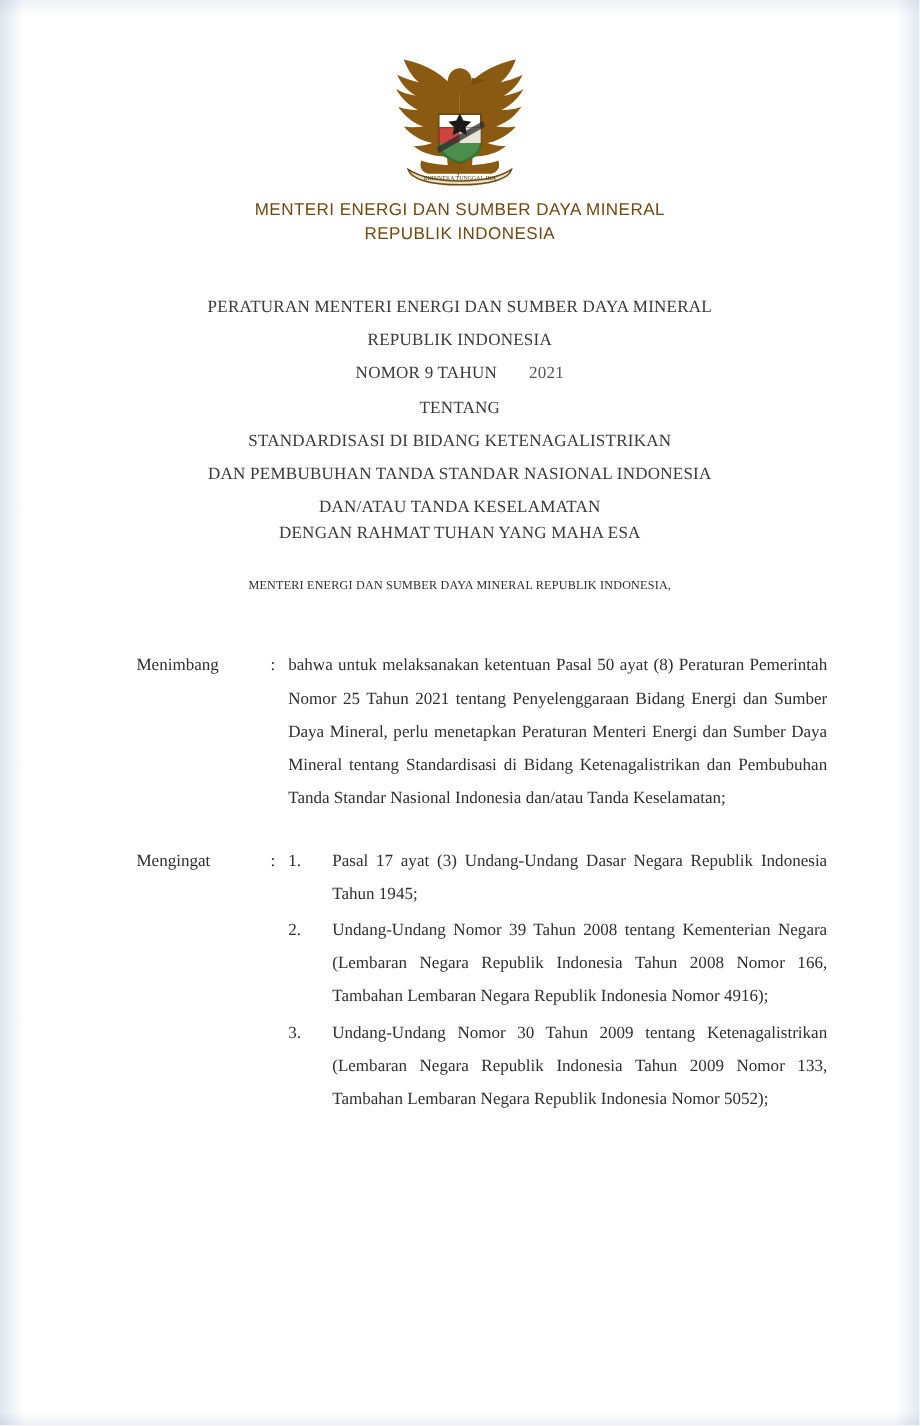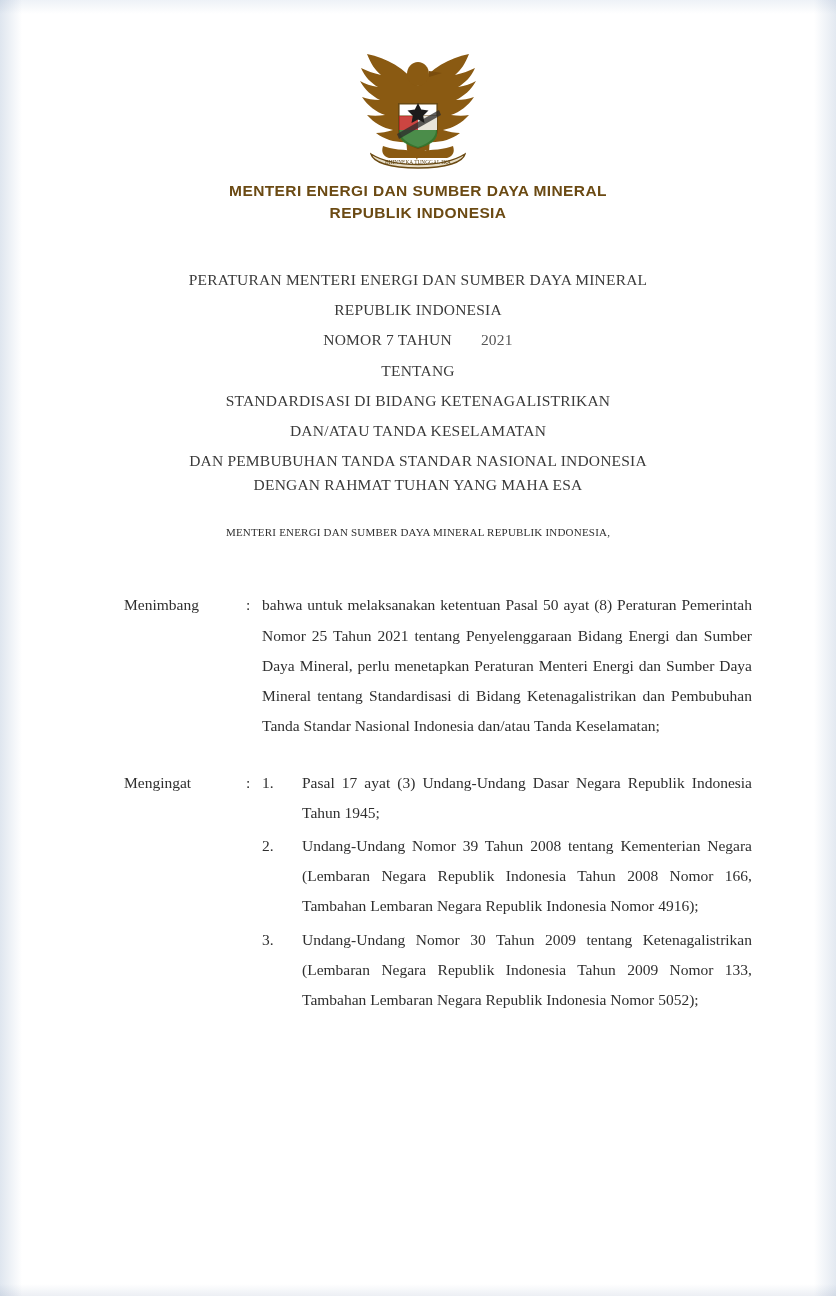--- a/index.html
+++ b/index.html
@@ -47,21 +47,21 @@
   .emblem {
     width: 150px;
     height: 128px;
     display: block;
   }
 
   
   .ministry {
     text-align: center;
     font-family: "Liberation Sans", sans-serif;
-    font-weight: bold;
+    font-weight: normal;
     color: #6b4a13;
     font-size: 15.5px;
     letter-spacing: 0.4px;
     line-height: 1.45;
   }
   .ministry .line2 {
     display: block;
   }
 
   .title-block {
@@ -192,27 +192,27 @@
 
     <div class="ministry">
       <span>MENTERI ENERGI DAN SUMBER DAYA MINERAL</span>
       <span class="line2">REPUBLIK INDONESIA</span>
     </div>
 
     <div class="title-block">
       <div>PERATURAN MENTERI ENERGI DAN SUMBER DAYA MINERAL</div>
       <div>REPUBLIK INDONESIA</div>
       <div class="num">
-        <span>NOMOR 7 TAHUN</span>
+        <span>NOMOR 9 TAHUN</span>
         <span class="year">2021</span>
       </div>
       <div>TENTANG</div>
       <div>STANDARDISASI DI BIDANG KETENAGALISTRIKAN</div>
+      <div>DAN PEMBUBUHAN TANDA STANDAR NASIONAL INDONESIA</div>
       <div>DAN/ATAU TANDA KESELAMATAN</div>
-      <div>DAN PEMBUBUHAN TANDA STANDAR NASIONAL INDONESIA</div>
     </div>
 
     <div class="blessing">DENGAN RAHMAT TUHAN YANG MAHA ESA</div>
 
     <div class="authority">MENTERI ENERGI DAN SUMBER DAYA MINERAL REPUBLIK INDONESIA,</div>
 
     <div class="clauses">
 
       <div class="clause">
         <div class="clause-label">Menimbang</div>

